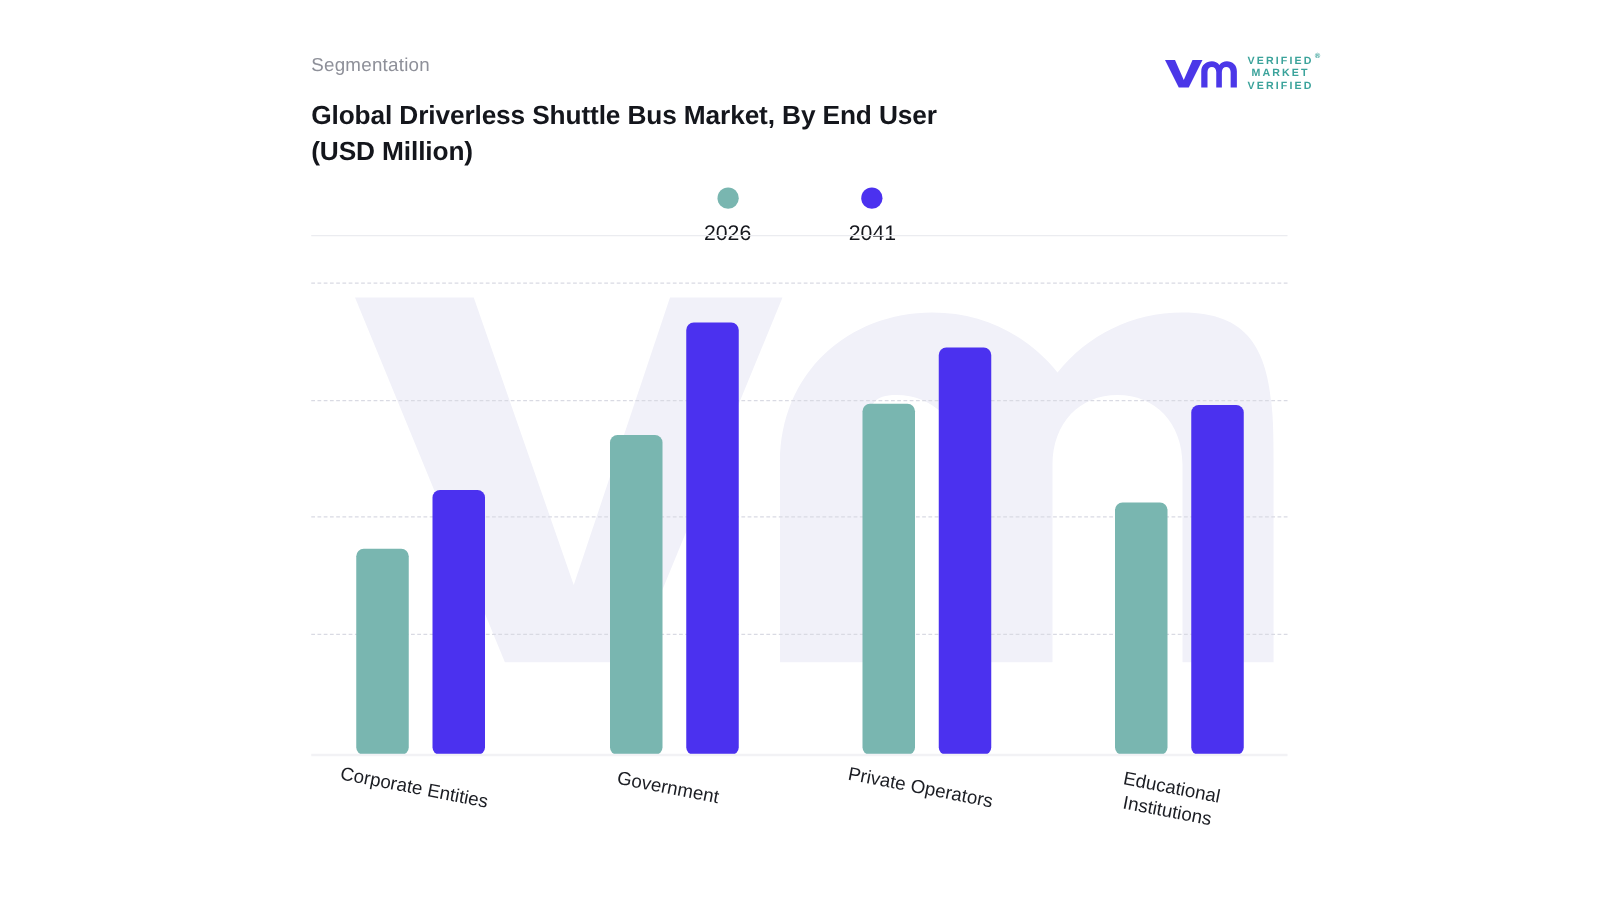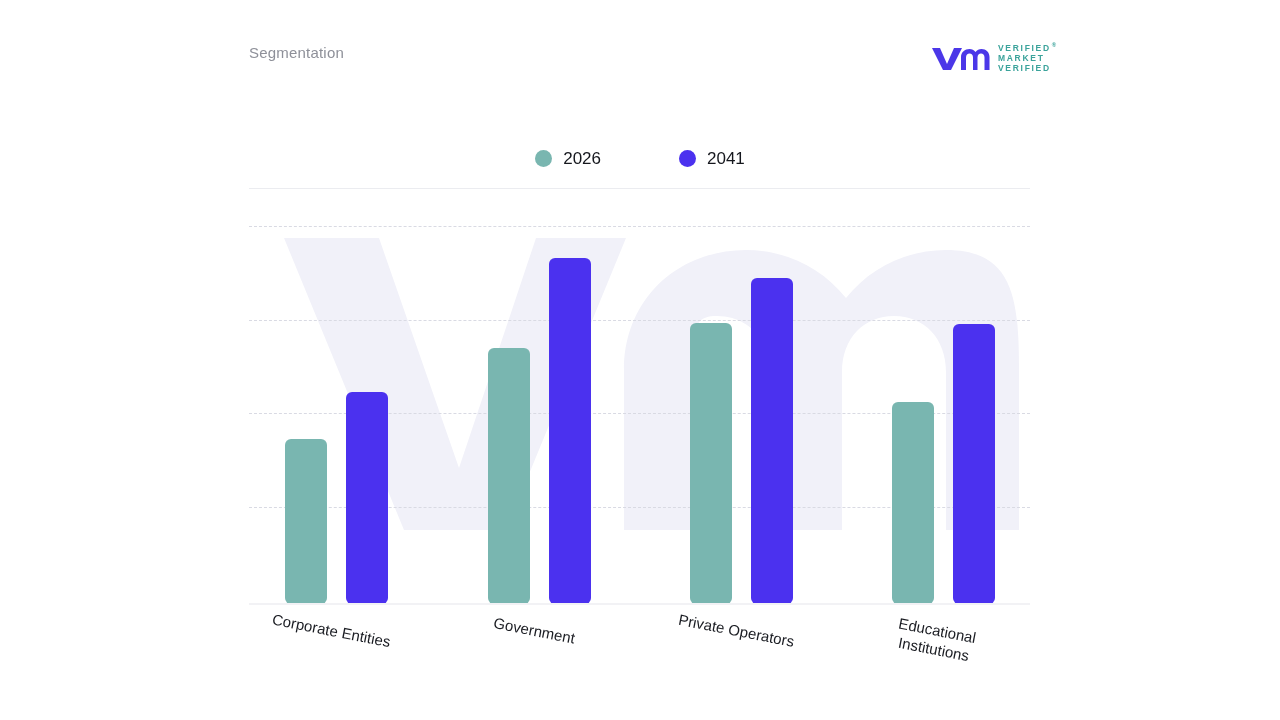--- a/index.html
+++ b/index.html
@@ -58,20 +58,21 @@
   .logo-mark {
     width: 60px;
     height: 28px;
     display: block;
   }
   .logo-text {
     display: flex;
     flex-direction: column;
     justify-content: center;
     gap: 1.5px;
+    text-align: center;
   }
   .logo-line {
     font-size: 8.5px;
     font-weight: bold;
     letter-spacing: 1.7px;
     color: #3ba39b;
     line-height: 1;
     white-space: nowrap;
     position: relative;
   }
@@ -90,20 +91,21 @@
     width: 782px;
     display: flex;
     justify-content: center;
     align-items: center;
     gap: 78px;
   }
   .legend-item {
     display: flex;
     align-items: center;
     gap: 11px;
+    flex-direction: column;
   }
   .legend-dot {
     width: 17px;
     height: 17px;
     border-radius: 50%;
     display: block;
   }
   .legend-label {
     font-size: 17px;
     color: #15171d;
@@ -188,20 +190,22 @@
     white-space: pre-line;
   }
 </style>
 </head>
 <body>
 
 <div class="page">
 
   <div class="header">
     <div class="kicker">Segmentation</div>
+    <div class="chart-title" style="white-space: pre-line;">Global Driverless Shuttle Bus Market, By End User
+(USD Million)</div>
   </div>
 
   <div class="logo">
     <span>
       <svg class="logo-mark" viewBox="0 0 120 56" xmlns="http://www.w3.org/2000/svg" aria-hidden="true">
         <path d="M4 8 L20 8 L34 40 L48 8 L64 8 L42 52 L26 52 Z" fill="#4b37e8"></path>
         <path d="M62 52 L62 26 C62 16 70 10 79 10 C84 10 88 12 91 16 C94 12 98 10 103 10 C112 10 119 16 119 26 L119 52 L109 52 L109 27 C109 22 106 19 102 19 C98 19 95 22 95 27 L95 52 L86 52 L86 27 C86 22 83 19 79 19 C75 19 72 22 72 27 L72 52 Z" fill="#4b37e8"></path>
       </svg>
     </span>
     <span class="logo-text">

